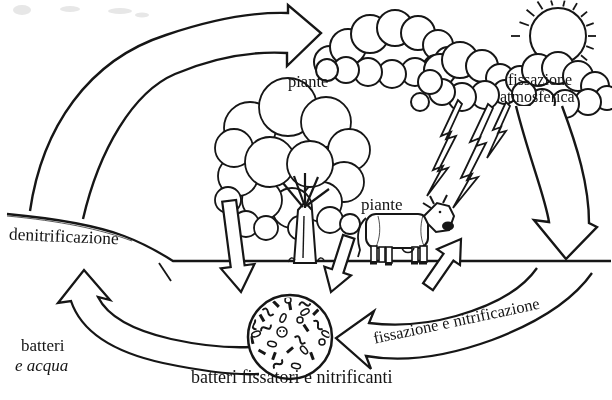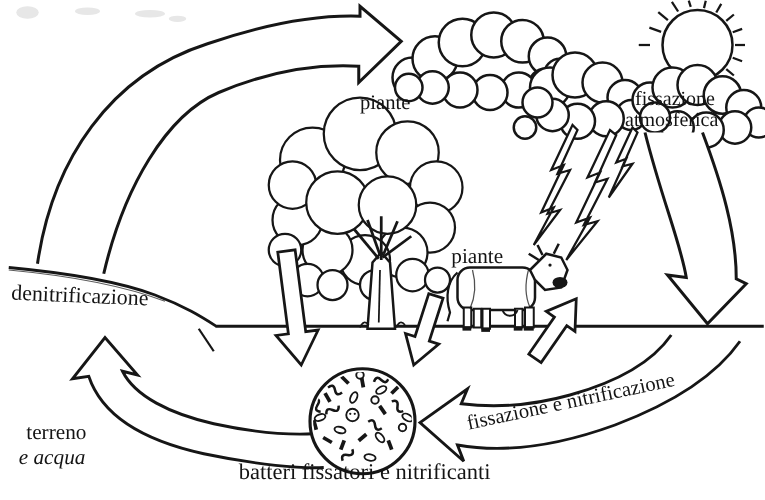--- a/index.html
+++ b/index.html
@@ -249,17 +249,17 @@
       <use href="#gq" transform="translate(254,324) rotate(65)"></use>
     </g>
   </g>
 </svg>
 
   <div class="lbl lbl-denitrificazione">denitrificazione</div>
   <div class="lbl lbl-piante1">piante</div>
   <div class="lbl lbl-fissatm1">fissazione</div>
   <div class="lbl lbl-fissatm2">atmosferica</div>
   <div class="lbl lbl-animali">piante</div>
-  <div class="lbl lbl-terreno1">terreno</div>
+  <div class="lbl lbl-terreno1">batteri</div>
   <div class="lbl lbl-terreno2">e acqua</div>
   <div class="lbl lbl-batteri">batteri fissatori e nitrificanti</div>
   <div class="lbl lbl-fissnitr">fissazione e nitrificazione</div>
 </div>
 
 </body></html>

